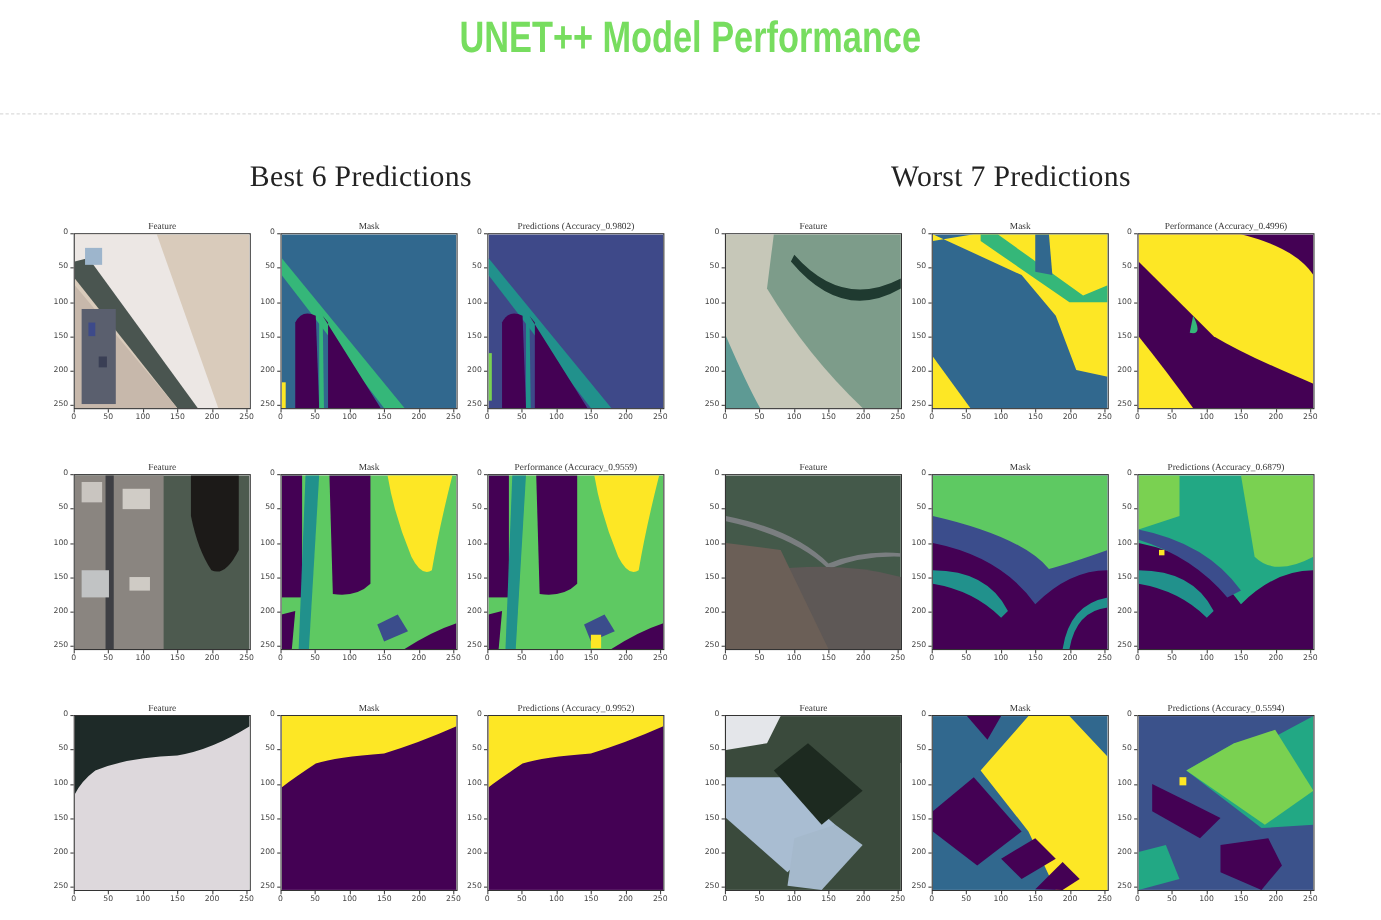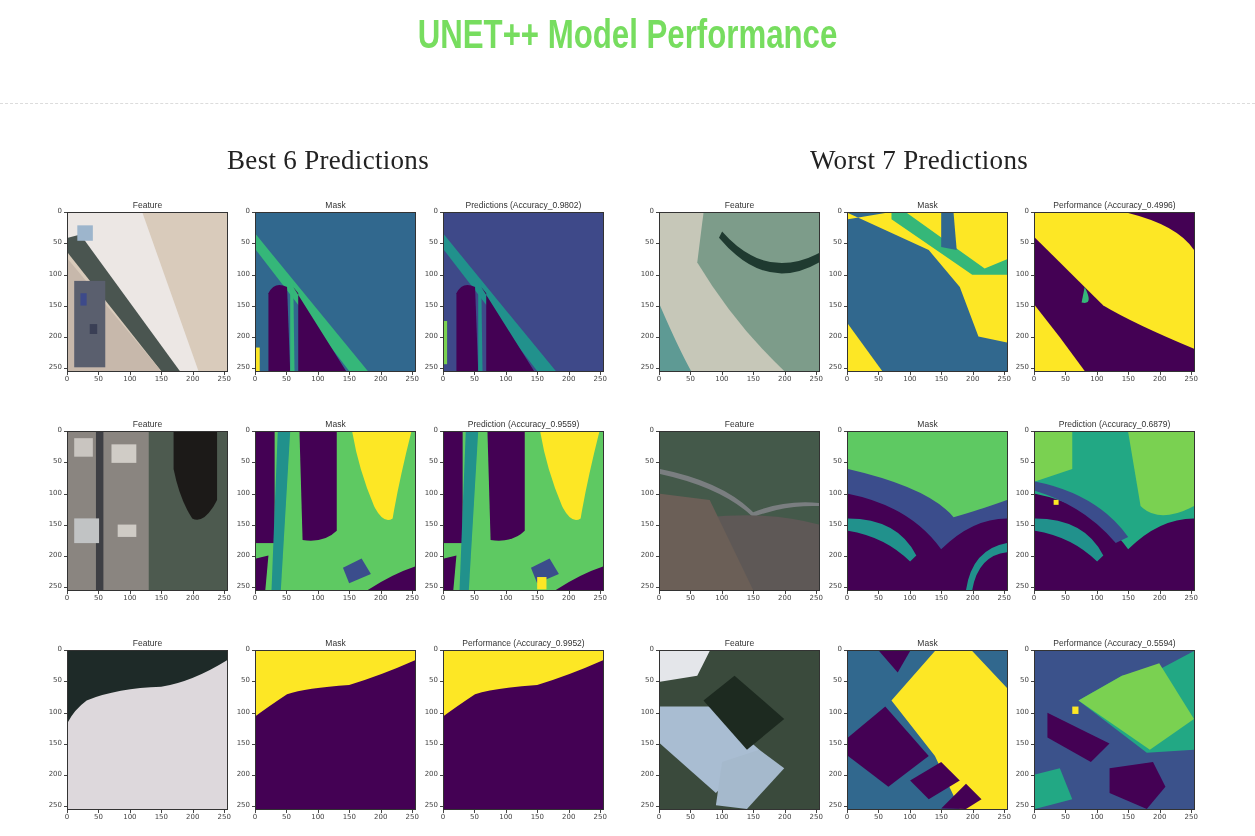--- a/index.html
+++ b/index.html
@@ -9,21 +9,21 @@
       font-family: "Liberation Sans", sans-serif; font-weight: bold; font-size: 40px;
       color: #77dd5f; letter-spacing: 0px; transform: scaleX(0.78); transform-origin: center;
     }
     .divider { position: absolute; left: 0; top: 103px; width: 1255px; height: 0; border-top: 1px dashed #dcdcdc; }
     .section-heading {
       position: absolute; top: 145px; font-family: "Liberation Serif", serif; font-size: 27px;
       color: #222; text-align: center; width: 400px; font-weight: normal; letter-spacing: 0.3px;
     }
     .panel-title {
       position: absolute; top: 0; font-size: 8.5px; color: #333; white-space: nowrap;
-      font-family: Liberation Sans, sans-serif; transform: translateX(-50%);
+      font-family: Liberation Serif, serif; transform: translateX(-50%);
     }
     .plot { position: absolute; border: 1px solid #333; box-sizing: border-box; overflow: hidden; }
     .plot svg { display: block; width: 100%; height: 100%; }
     .ytick { position: absolute; font-size: 7px; color: #444; text-align: right; width: 20px; font-family: "DejaVu Sans", sans-serif; }
     .xtick { position: absolute; font-size: 7px; color: #444; text-align: center; width: 20px; font-family: "DejaVu Sans", sans-serif; }
     .tickmark-y { position: absolute; width: 3px; height: 1px; background: #444; }
     .tickmark-x { position: absolute; width: 1px; height: 3px; background: #444; }
   </style>
 </head>
 <body>
@@ -220,21 +220,21 @@
       <div class="tickmark-x" style="left:317.890625px;top:591px"></div>
       <div class="xtick" style="left:307.890625px;top:594px">100</div>
       <div class="tickmark-x" style="left:349.3359375px;top:591px"></div>
       <div class="xtick" style="left:339.3359375px;top:594px">150</div>
       <div class="tickmark-x" style="left:380.78125px;top:591px"></div>
       <div class="xtick" style="left:370.78125px;top:594px">200</div>
       <div class="tickmark-x" style="left:412.2265625px;top:591px"></div>
       <div class="xtick" style="left:402.2265625px;top:594px">250</div>
     </div>
     <div>
-      <div class="panel-title" style="left:523.5px;top:419px">Prediction (Accuracy_0.9559)</div>
+      <div class="panel-title" style="left:523.5px;top:419px">Performance (Accuracy_0.9559)</div>
       <div class="plot" style="left:443px;top:431px;width:161px;height:160px">
         <svg viewBox="0 0 256 256" preserveAspectRatio="none">
           <rect x="0" y="0" width="256" height="256" fill="#5ec962"></rect>
           <rect x="0" y="0" width="30" height="180" fill="#440154"></rect>
           <polygon points="35,0 55,0 40,256 25,256" fill="#21918c"></polygon>
           <path d="M70,0 L130,0 L130,160 Q110,180 75,175 Z" fill="#440154"></path>
           <path d="M155,0 L250,0 Q230,80 220,140 Q205,150 190,120 Q165,60 155,0 Z" fill="#fde725"></path>
           <polygon points="0,205 20,200 15,256 0,256" fill="#440154"></polygon>
           <path d="M180,256 Q220,230 256,218 L256,256 Z" fill="#440154"></path>
           <polygon points="140,220 170,205 185,230 150,245" fill="#3b4d8c"></polygon>
@@ -326,21 +326,21 @@
       <div class="tickmark-x" style="left:317.890625px;top:810px"></div>
       <div class="xtick" style="left:307.890625px;top:813px">100</div>
       <div class="tickmark-x" style="left:349.3359375px;top:810px"></div>
       <div class="xtick" style="left:339.3359375px;top:813px">150</div>
       <div class="tickmark-x" style="left:380.78125px;top:810px"></div>
       <div class="xtick" style="left:370.78125px;top:813px">200</div>
       <div class="tickmark-x" style="left:412.2265625px;top:810px"></div>
       <div class="xtick" style="left:402.2265625px;top:813px">250</div>
     </div>
     <div>
-      <div class="panel-title" style="left:523.5px;top:638px">Performance (Accuracy_0.9952)</div>
+      <div class="panel-title" style="left:523.5px;top:638px">Predictions (Accuracy_0.9952)</div>
       <div class="plot" style="left:443px;top:650px;width:161px;height:160px">
         <svg viewBox="0 0 256 256" preserveAspectRatio="none">
           <rect x="0" y="0" width="256" height="256" fill="#440154"></rect>
           <path d="M0,0 L256,0 L256,15 Q200,40 150,55 Q80,60 50,70 Q20,90 0,105 Z" fill="#fde725"></path>
         </svg>
       </div>
       <div class="tickmark-y" style="left:440px;top:650px"></div>
       <div class="ytick" style="left:418px;top:645px">0</div>
       <div class="tickmark-y" style="left:440px;top:681.25px"></div>
       <div class="ytick" style="left:418px;top:676.25px">50</div>
@@ -536,21 +536,21 @@
       <div class="tickmark-x" style="left:909.890625px;top:591px"></div>
       <div class="xtick" style="left:899.890625px;top:594px">100</div>
       <div class="tickmark-x" style="left:941.3359375px;top:591px"></div>
       <div class="xtick" style="left:931.3359375px;top:594px">150</div>
       <div class="tickmark-x" style="left:972.78125px;top:591px"></div>
       <div class="xtick" style="left:962.78125px;top:594px">200</div>
       <div class="tickmark-x" style="left:1004.2265625px;top:591px"></div>
       <div class="xtick" style="left:994.2265625px;top:594px">250</div>
     </div>
     <div>
-      <div class="panel-title" style="left:1114.5px;top:419px">Prediction (Accuracy_0.6879)</div>
+      <div class="panel-title" style="left:1114.5px;top:419px">Predictions (Accuracy_0.6879)</div>
       <div class="plot" style="left:1034px;top:431px;width:161px;height:160px">
         <svg viewBox="0 0 256 256" preserveAspectRatio="none">
           <rect x="0" y="0" width="256" height="256" fill="#22a884"></rect>
           <path d="M0,0 L60,0 L60,60 L0,80 Z" fill="#7ad151"></path>
           <path d="M150,0 L256,0 L256,120 Q200,150 170,120 Q160,60 150,0 Z" fill="#7ad151"></path>
           <path d="M0,100 Q100,120 150,190 Q200,140 256,140 L256,256 L0,256 Z" fill="#440154"></path>
           <path d="M0,140 Q80,140 110,200 L100,210 Q60,170 0,160 Z" fill="#21918c"></path>
           <path d="M0,80 Q100,100 150,170 L130,180 Q80,120 0,95 Z" fill="#3b4d8c"></path>
           <rect x="30" y="110" width="8" height="8" fill="#fde725"></rect>
         </svg>
@@ -647,21 +647,21 @@
       <div class="tickmark-x" style="left:909.890625px;top:810px"></div>
       <div class="xtick" style="left:899.890625px;top:813px">100</div>
       <div class="tickmark-x" style="left:941.3359375px;top:810px"></div>
       <div class="xtick" style="left:931.3359375px;top:813px">150</div>
       <div class="tickmark-x" style="left:972.78125px;top:810px"></div>
       <div class="xtick" style="left:962.78125px;top:813px">200</div>
       <div class="tickmark-x" style="left:1004.2265625px;top:810px"></div>
       <div class="xtick" style="left:994.2265625px;top:813px">250</div>
     </div>
     <div>
-      <div class="panel-title" style="left:1114.5px;top:638px">Performance (Accuracy_0.5594)</div>
+      <div class="panel-title" style="left:1114.5px;top:638px">Predictions (Accuracy_0.5594)</div>
       <div class="plot" style="left:1034px;top:650px;width:161px;height:160px">
         <svg viewBox="0 0 256 256" preserveAspectRatio="none">
           <rect x="0" y="0" width="256" height="256" fill="#3b528b"></rect>
           <polygon points="140,40 200,30 256,0 256,160 180,165 70,80" fill="#22a884"></polygon>
           <polygon points="140,40 200,20 256,110 185,160 70,80" fill="#7ad151"></polygon>
           <polygon points="20,100 80,130 120,150 90,180 20,140" fill="#440154"></polygon>
           <polygon points="120,190 190,180 210,220 180,256 120,230" fill="#440154"></polygon>
           <polygon points="0,200 40,190 60,240 0,256" fill="#22a884"></polygon>
           <rect x="60" y="90" width="10" height="12" fill="#fde725"></rect>
         </svg>

